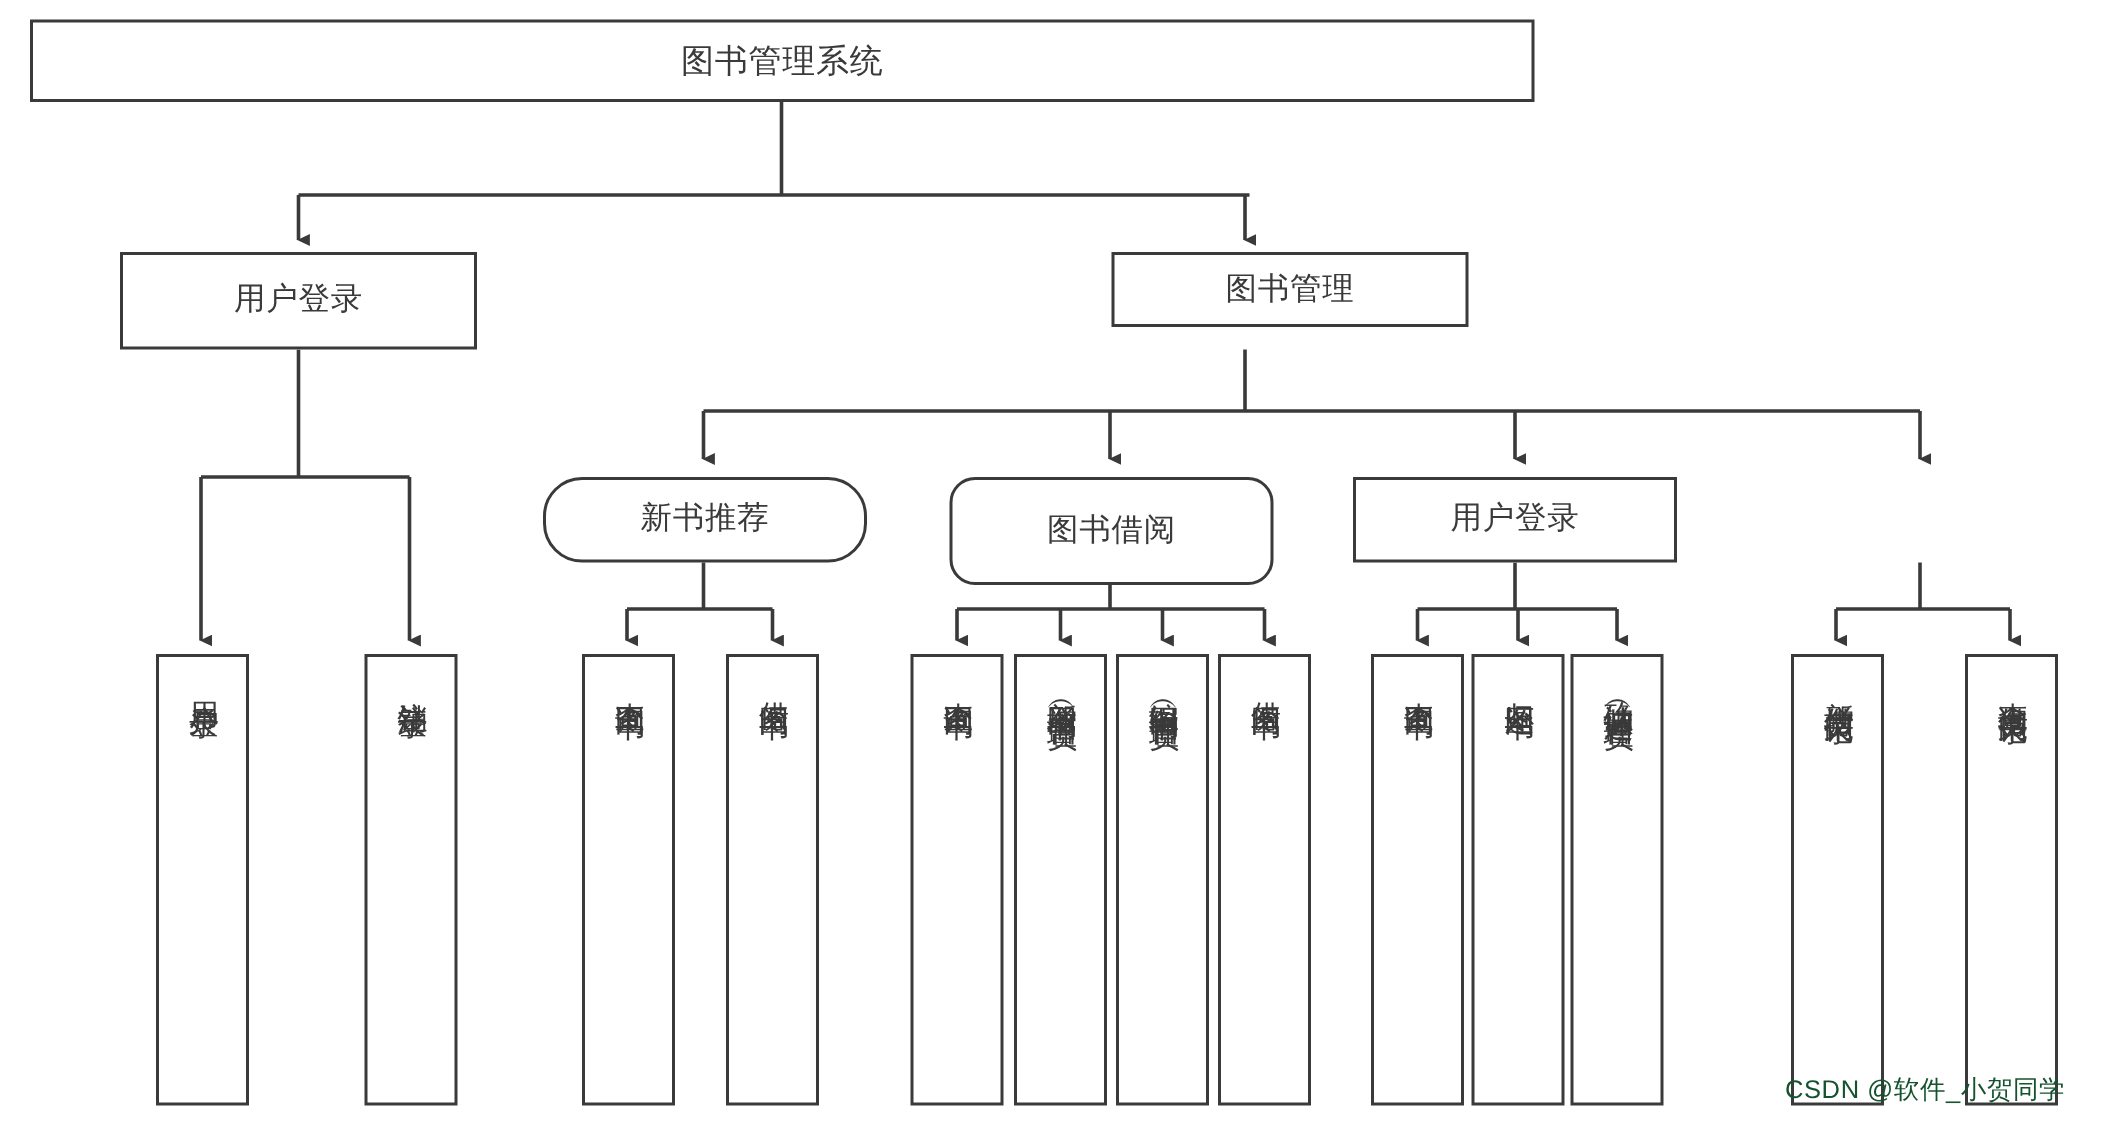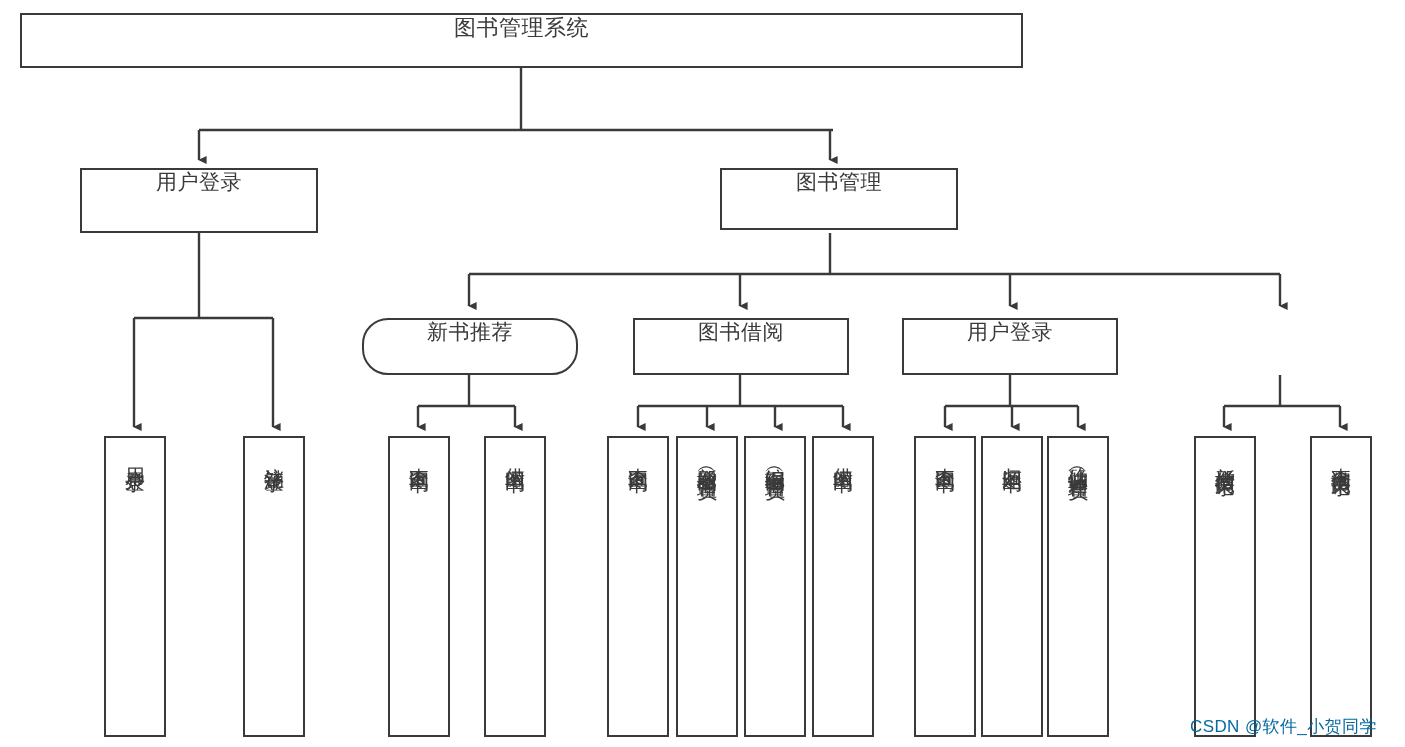--- a/index.html
+++ b/index.html
@@ -25,21 +25,21 @@
     width: 1405px;
     height: 747px;
     pointer-events: none;
   }
   .node {
     position: absolute;
     box-sizing: border-box;
     background: #ffffff;
     border: 2px solid #3a3a3a;
     display: flex;
-    align-items: flex-start;
+    align-items: center;
     justify-content: center;
     color: #3a3a3a;
     z-index: 2;
   }
   .node-label {
     display: block;
     text-align: center;
     line-height: 1.18;
     white-space: nowrap;
     color: #3a3a3a;
@@ -61,21 +61,21 @@
   .node.vert .node-label {
     writing-mode: vertical-rl;
     text-orientation: upright;
     font-size: 20px;
     line-height: 1.05;
     letter-spacing: 2px;
     white-space: nowrap;
   }
   .watermark {
     position: absolute;
-    color: #0369a1;
+    color: #14532d;
     font-size: 17px;
     white-space: nowrap;
     z-index: 3;
     letter-spacing: 0.4px;
   }
 </style>
 </head>
 <body>
 
 <div id="canvas">
@@ -132,29 +132,29 @@
   </svg>
 
   <div class="node horiz root" style="left:20px; top:13px; width:1003px; height:55px;">
     <span class="node-label">图书管理系统</span>
   </div>
 
   <div class="node horiz" style="left:80px; top:168px; width:238px; height:65px;">
     <span class="node-label">用户登录</span>
   </div>
 
-  <div class="node horiz" style="left:720px; top:168px; width:238px; height:62px;">
+  <div class="node horiz" style="left:741px; top:168px; width:238px; height:50px;">
     <span class="node-label">图书管理</span>
   </div>
 
   <div class="node horiz" style="left:362px; top:318px; width:216px; height:57px;border-radius:26px;">
     <span class="node-label">新书推荐</span>
   </div>
 
-  <div class="node horiz" style="left:633px; top:318px; width:216px; height:57px;">
+  <div class="node horiz" style="left:633px; top:318px; width:216px; height:72px;border-radius:17px;">
     <span class="node-label">图书借阅</span>
   </div>
 
   <div class="node horiz" style="left:902px; top:318px; width:216px; height:57px;">
     <span class="node-label">用户登录</span>
   </div>
 
 
   <div class="node vert" style="left:104px; top:436px; width:62px; height:301px;">
     <span class="node-label">用户登录</span>

